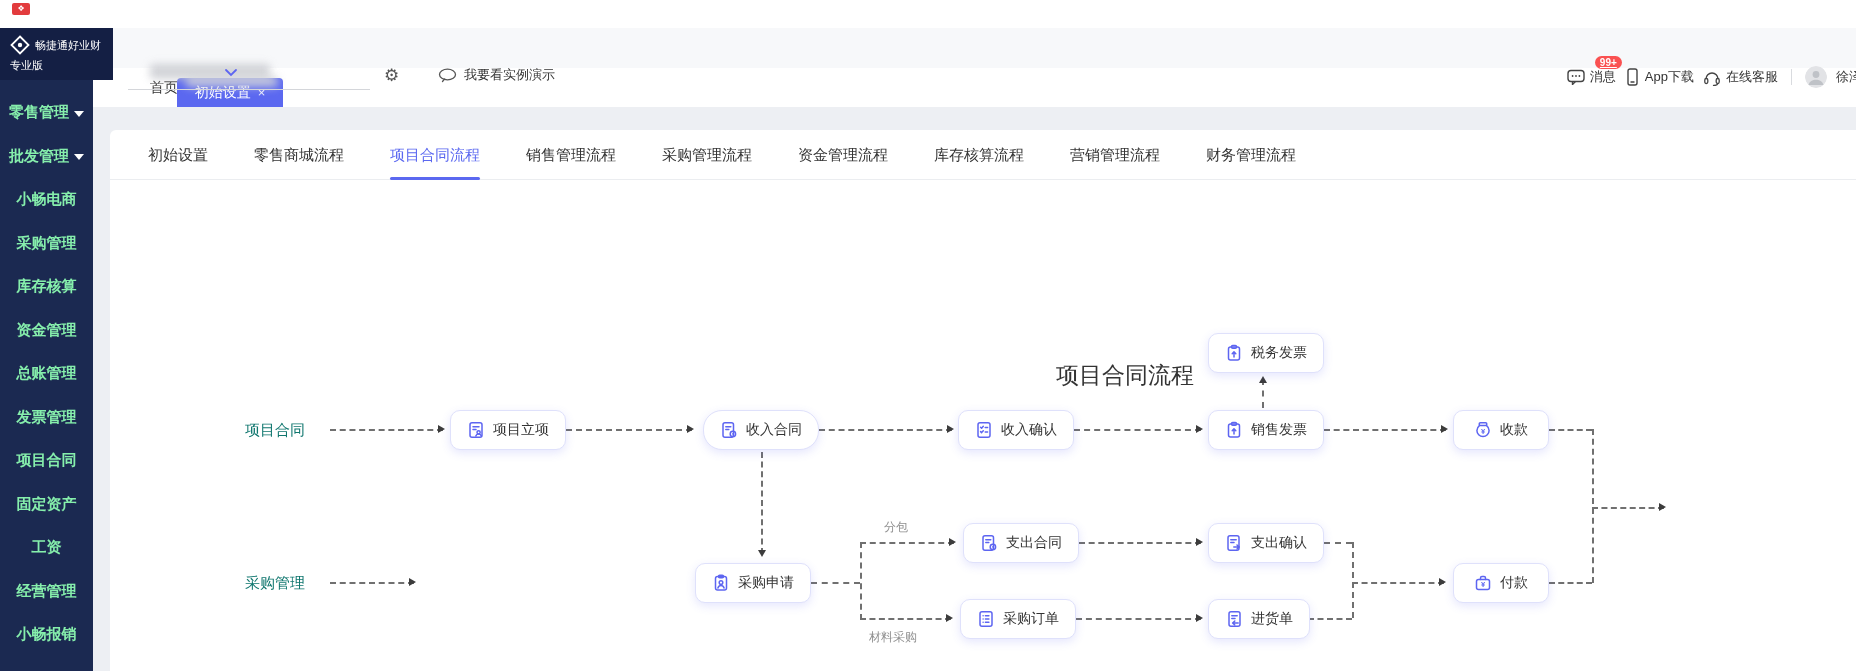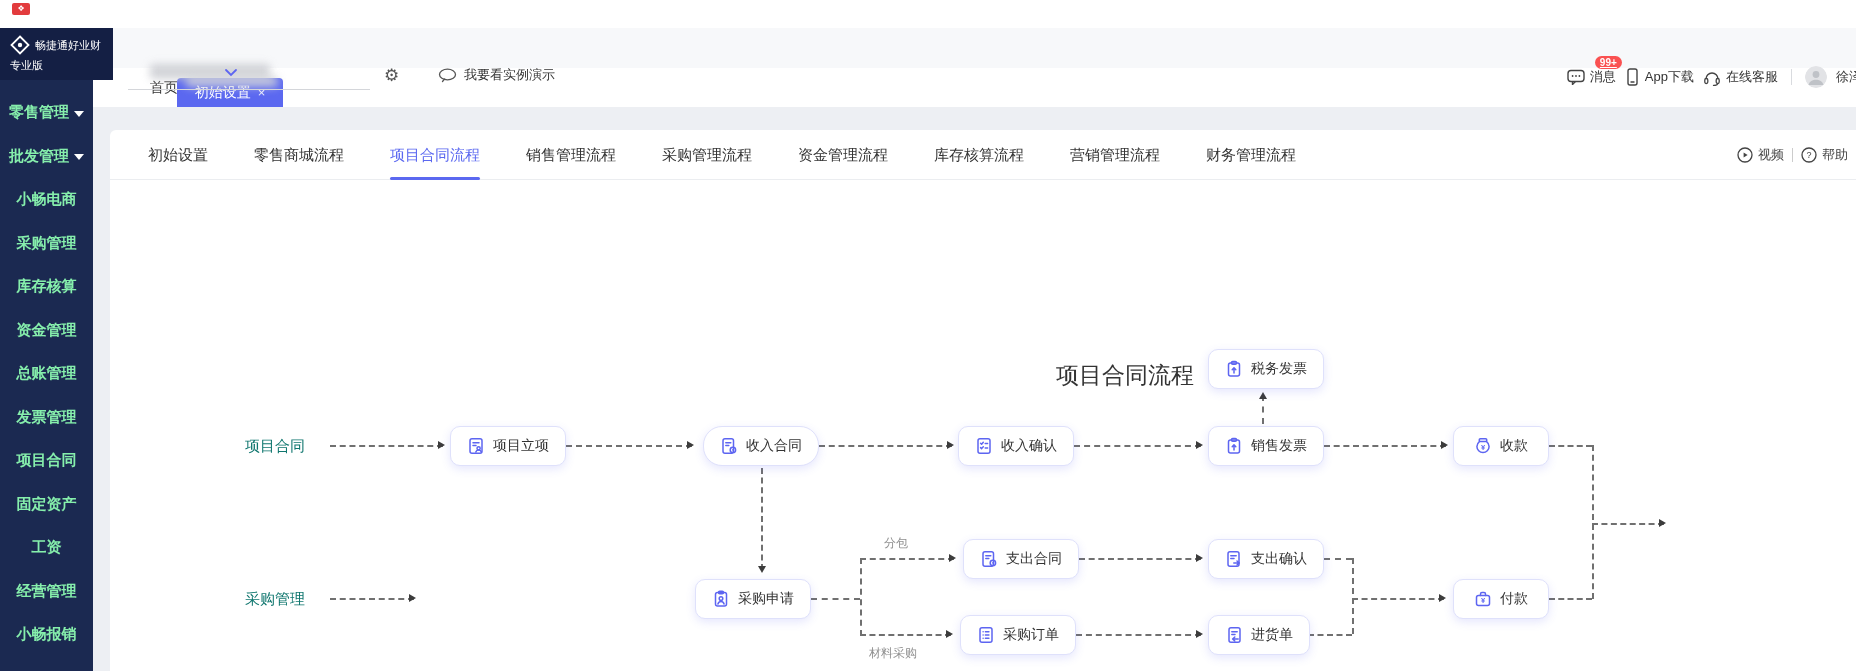--- a/index.html
+++ b/index.html
@@ -55,21 +55,21 @@
   .ws-tab.active { color:#5b68f0; }
   .ws-tab.active::after { content:''; position:absolute; left:0; right:0; bottom:0; height:3px; background:#5b68f0; border-radius:2px; }
   .card-tools { position:absolute; right:8px; top:0; height:50px; display:flex; align-items:center; gap:8px; font-size:13px; color:#444; }
   .tool-item { display:flex; align-items:center; gap:5px; cursor:pointer; white-space:nowrap;}
   .tooldiv { width:1px; height:14px; background:#ccc; }
 
   .flow-title { position:absolute; left:775px; top:230px; width:480px; text-align:center; font-size:23px; color:#333; }
 
   
   .flow { position:absolute; left:0; top:0; width:1856px; height:671px; z-index:7; pointer-events:none; }
-  .flow > * { pointer-events:auto;margin-top:16px; }
+  .flow > * { pointer-events:auto; }
 
   .row-label { position:absolute; font-size:15px; color:#0f766e; white-space:nowrap; }
   .branch-label { position:absolute; font-size:12px; color:#8f8f8f; white-space:nowrap; }
 
   .node { position:absolute; display:inline-flex; align-items:center; gap:8px; height:40px;
     padding:0 16px; background:#fff; border:1px solid #dfe1fb; border-radius:10px;
     box-shadow:0 3px 10px rgba(95,101,242,.16); font-size:14px; color:#333;
     white-space:nowrap; z-index:3; cursor:pointer; }
   .node .nicon { display:flex; width:18px; height:18px; }
   .node svg { stroke:#5d65f1; fill:none; stroke-width:1.5; stroke-linecap:round; stroke-linejoin:round; }
@@ -217,37 +217,20 @@
   <div class="card-tabs">
     <div class="ws-tab">初始设置</div>
     <div class="ws-tab">零售商城流程</div>
     <div class="ws-tab active">项目合同流程</div>
     <div class="ws-tab">销售管理流程</div>
     <div class="ws-tab">采购管理流程</div>
     <div class="ws-tab">资金管理流程</div>
     <div class="ws-tab">库存核算流程</div>
     <div class="ws-tab">营销管理流程</div>
     <div class="ws-tab">财务管理流程</div>
-    <div class="card-tools">
-      <div class="tool-item">
-        <svg class="icon-svg" width="16" height="16" viewBox="0 0 16 16">
-            <circle cx="8" cy="8" r="7" stroke="#444" fill="none" stroke-width="1.3"></circle>
-            <path d="M6.6 5.4l4 2.6-4 2.6z" fill="#444"></path>
-          </svg>
-        <span>视频</span>
-      </div>
-      <div class="tooldiv"></div>
-      <div class="tool-item">
-        <svg class="icon-svg" width="16" height="16" viewBox="0 0 16 16">
-            <circle cx="8" cy="8" r="7" stroke="#444" fill="none" stroke-width="1.3"></circle>
-            <text x="8" y="11.2" font-size="9" text-anchor="middle" fill="#444">?</text>
-          </svg>
-        <span>帮助</span>
-      </div>
-    </div>
   </div>
   <div class="flow-title">项目合同流程</div>
 </div>
 
 <div class="flow">
 
   <div class="row-label" style="left:245px; top:421px;">项目合同</div>
   <div class="row-label" style="left:245px; top:574px;">采购管理</div>
   <div class="branch-label" style="left:884px; top:519px;">分包</div>
   <div class="branch-label" style="left:869px; top:629px;">材料采购</div>

